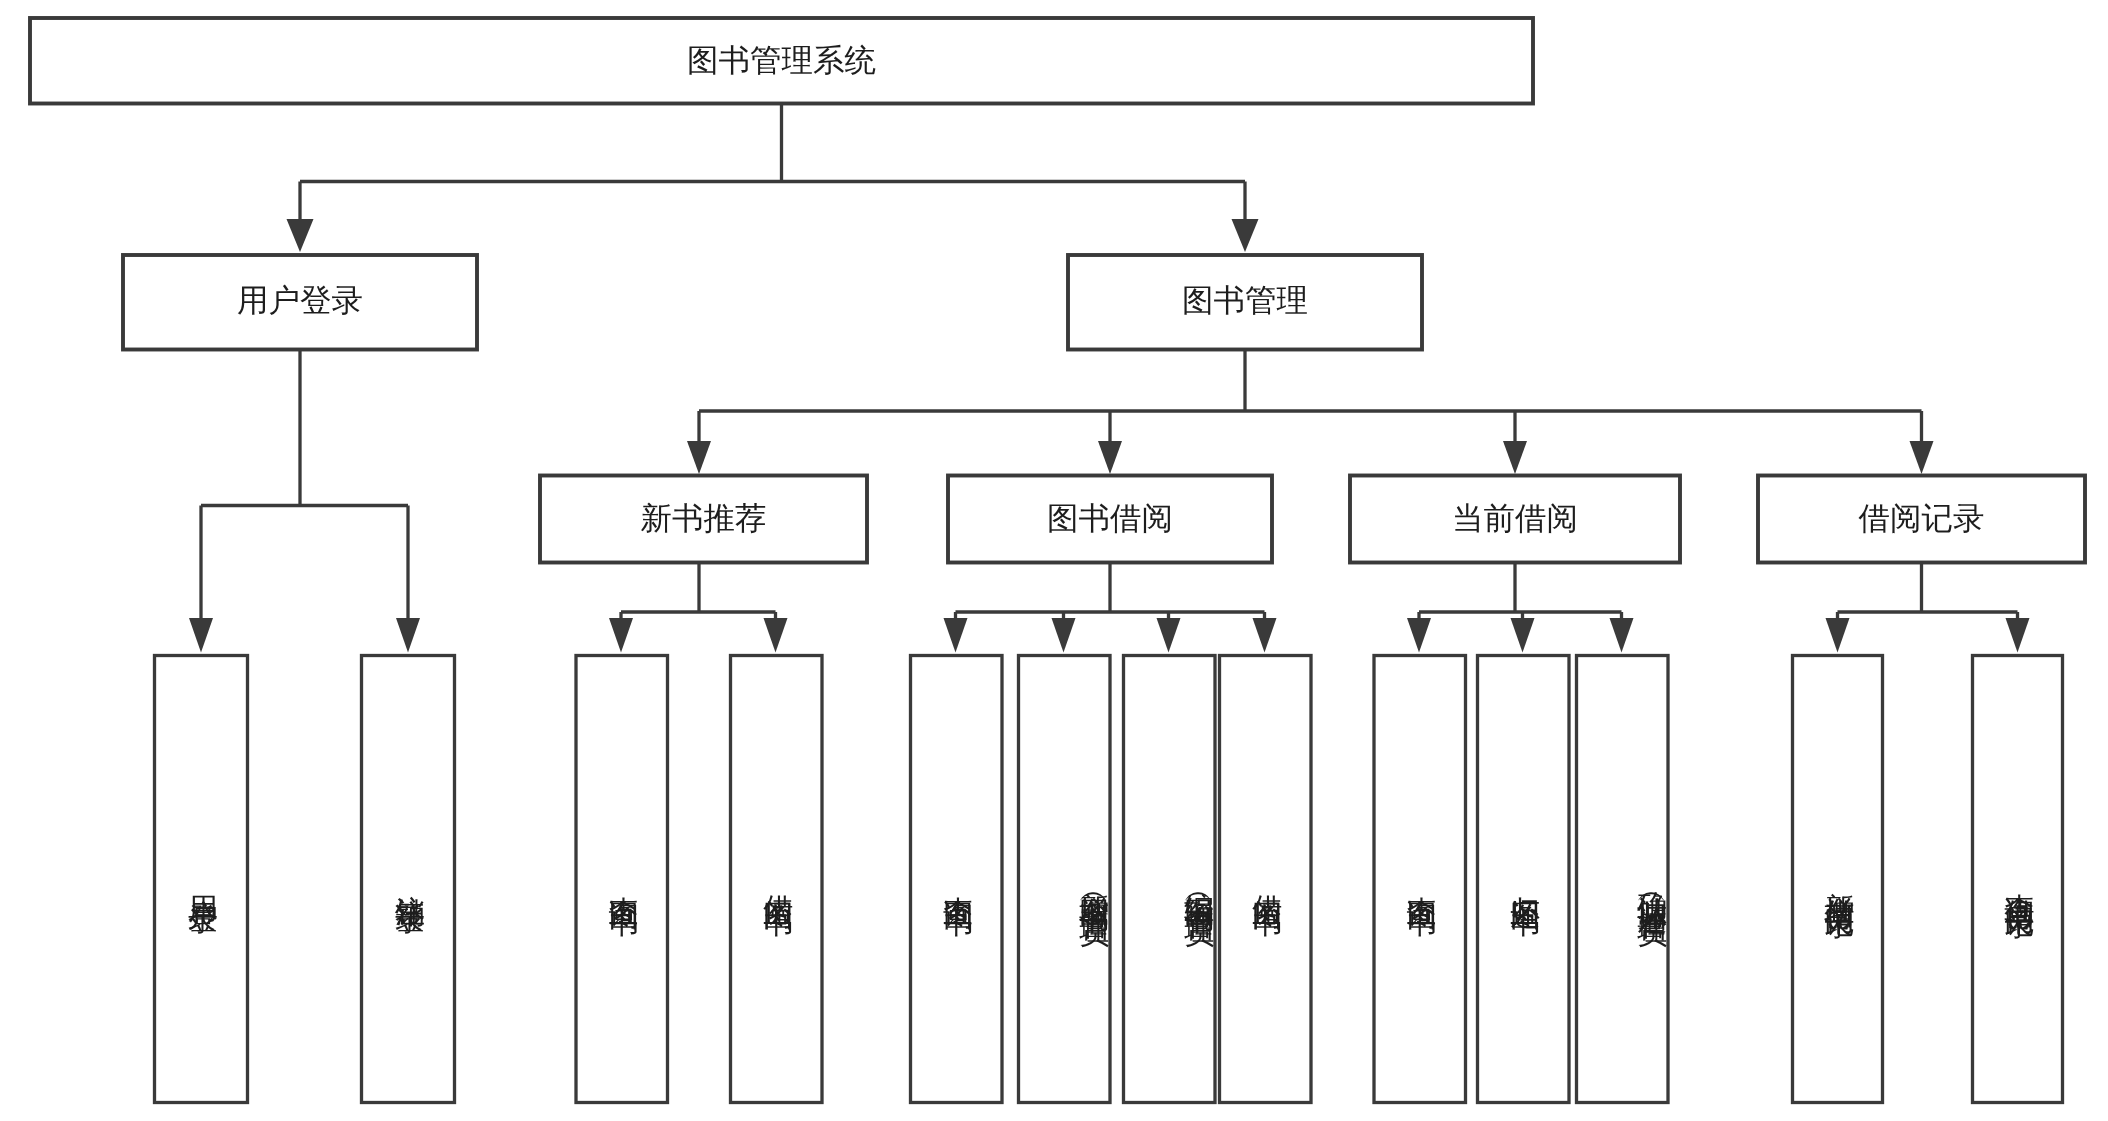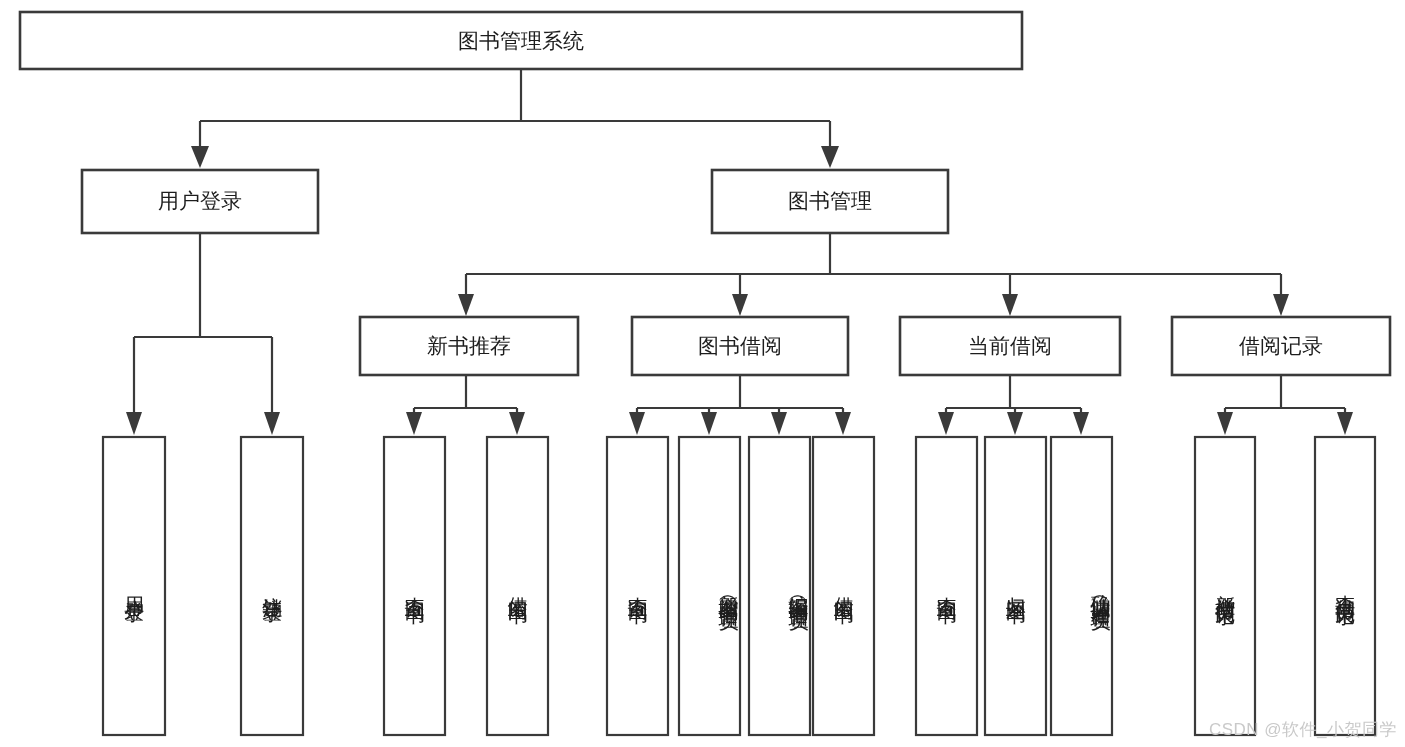--- a/index.html
+++ b/index.html
@@ -238,15 +238,14 @@
   <div class="leaf-label" style="left:749px; top:437px; width:61px; height:298px; align-items:flex-start; padding-top:8px; box-sizing:border-box;">编辑图书（管理员）</div>
   <div class="leaf-label" style="left:813px; top:437px; width:61px; height:298px;">借阅图书</div>
 
   <div class="leaf-label" style="left:916px; top:437px; width:61px; height:298px;">查询图书</div>
   <div class="leaf-label" style="left:985px; top:437px; width:61px; height:298px;">归还图书</div>
   <div class="leaf-label" style="left:1051px; top:437px; width:61px; height:298px; align-items:flex-start; padding-top:8px; box-sizing:border-box;">确认归还（管理员）</div>
 
   <div class="leaf-label" style="left:1195px; top:437px; width:60px; height:298px;">新增借阅记录</div>
   <div class="leaf-label" style="left:1315px; top:437px; width:60px; height:298px;">查询借阅记录</div>
 
-  <div id="watermark">CSDN @软件_小贺同学</div>
 
 </div>
 
 </body></html>

